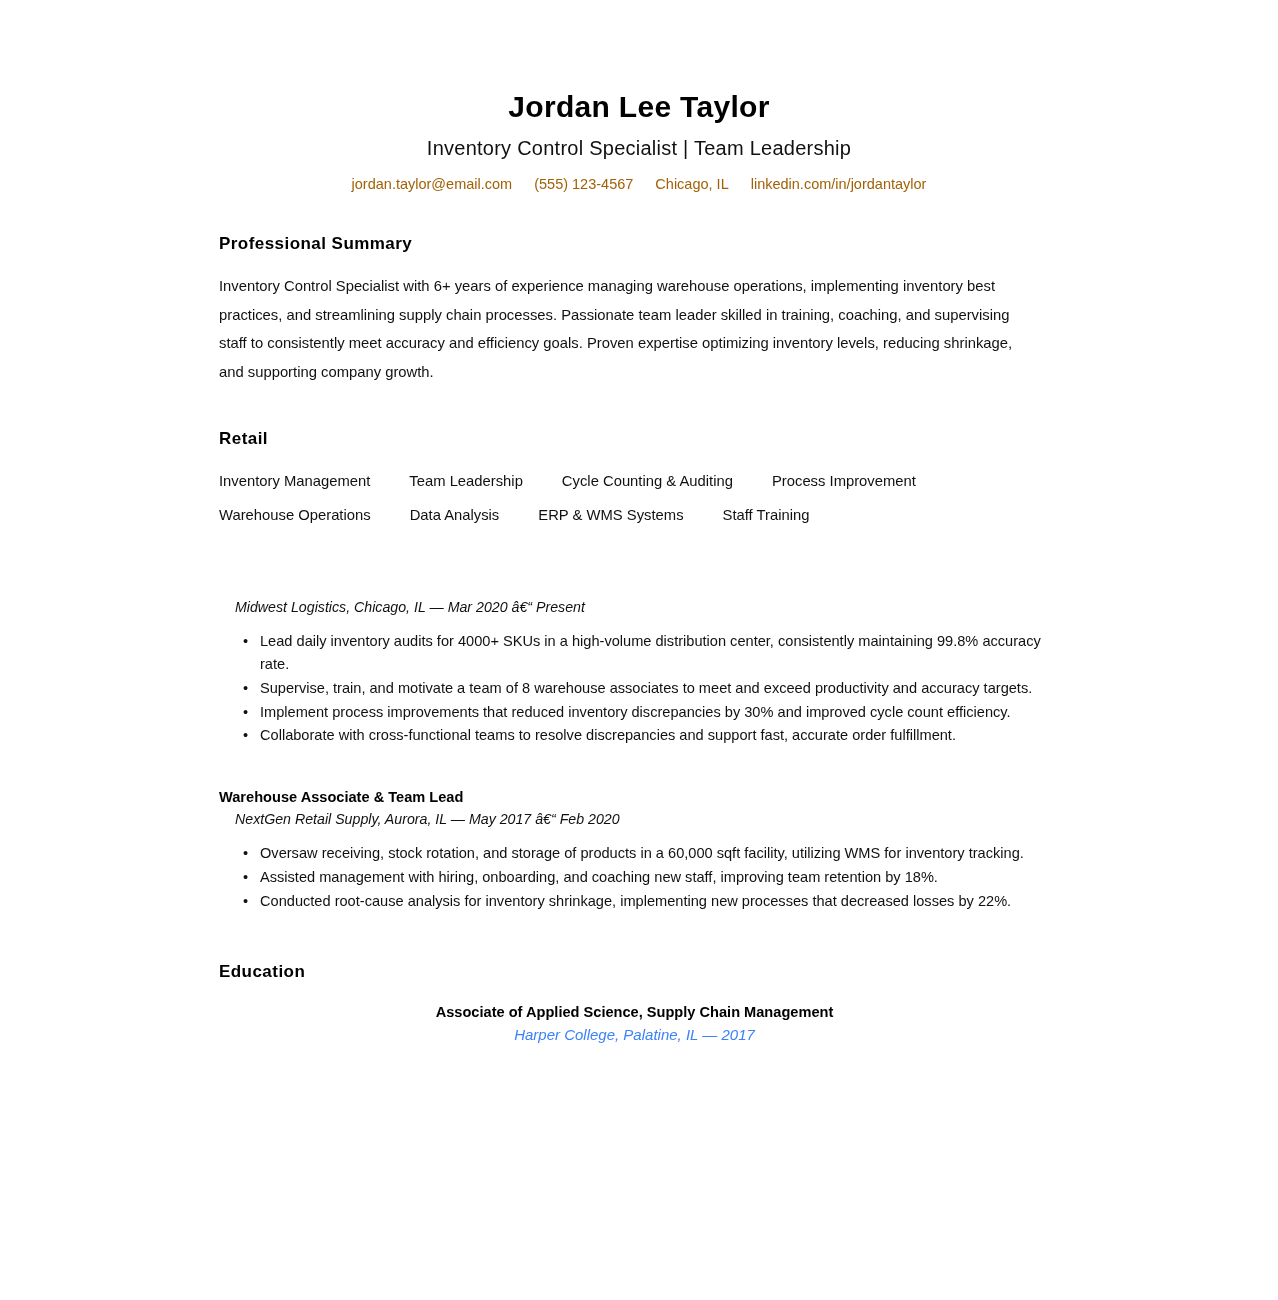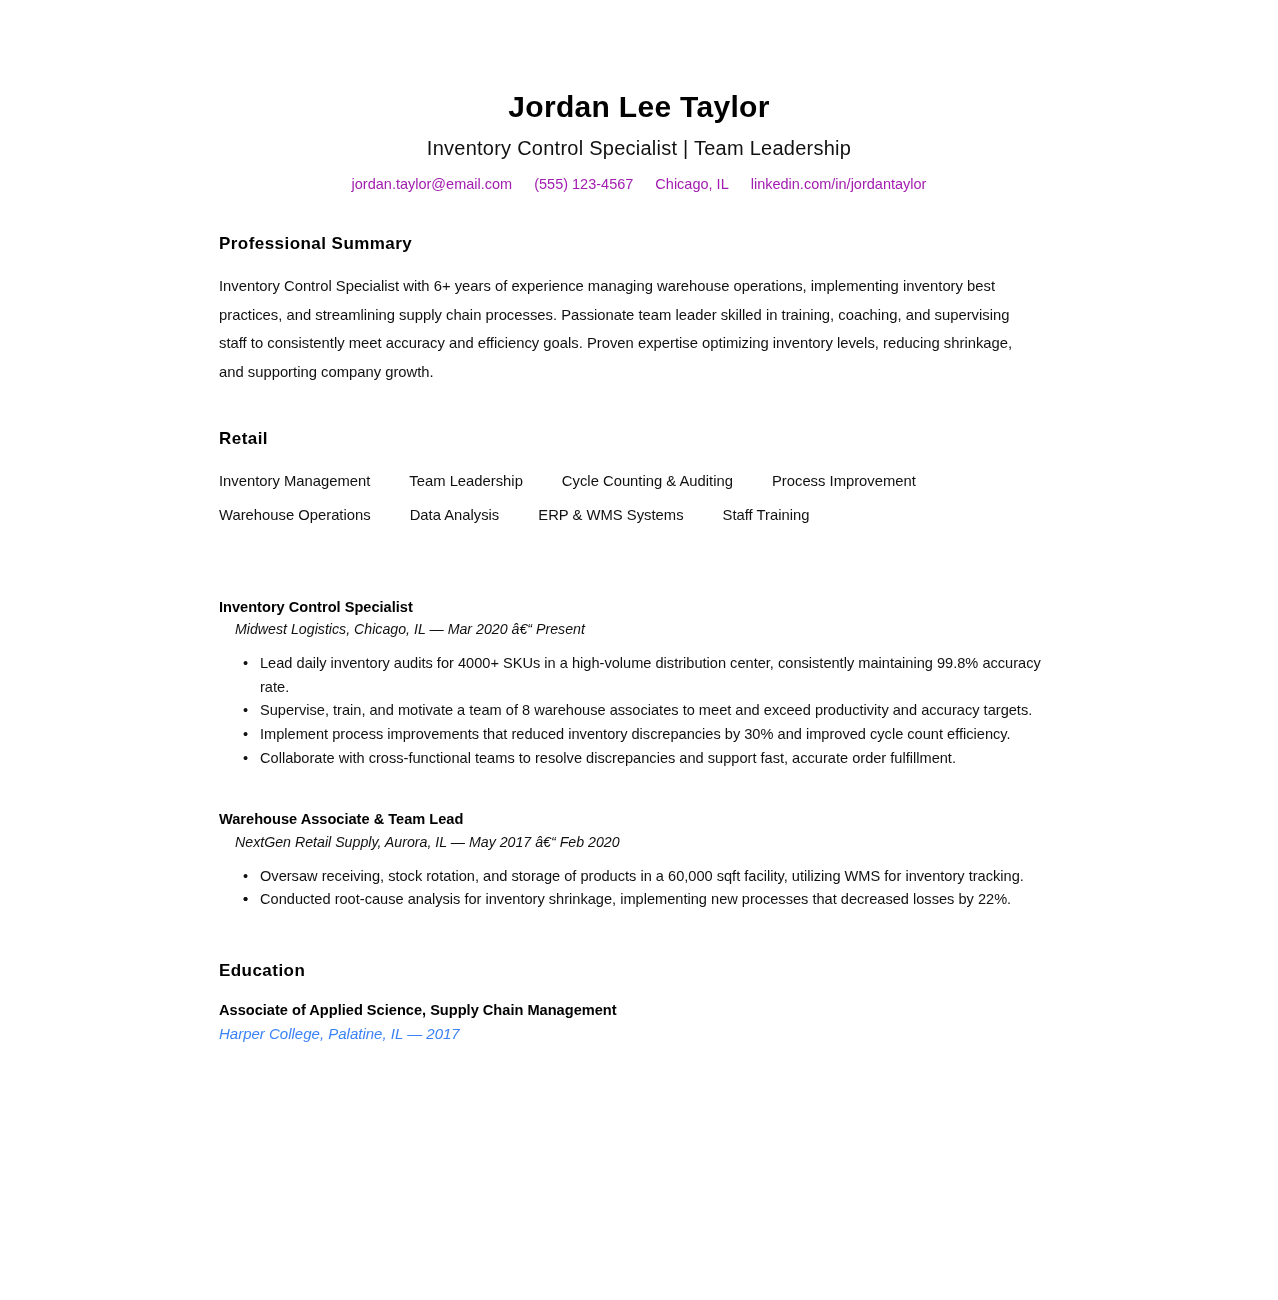--- a/index.html
+++ b/index.html
@@ -42,21 +42,21 @@
     font-weight: normal;
     letter-spacing: 0.25px;
     line-height: 1.2;
     margin: 11px 0 0 0;
     color: #111;
   }
   .contact {
     margin: 16px 0 0 0;
     font-size: 14.5px;
     line-height: 1.2;
-    color: #a21caf;
+    color: #a16207;
   }
   .contact .citem {
     display: inline-block;
     padding: 0 11px;
   }
 
   
   .content {
     margin: 0;
     padding: 0 0 0 219px;
@@ -146,21 +146,21 @@
     left: -17px;
     top: 0;
     font-size: 14.6px;
     line-height: 1.62;
     color: #111;
   }
 
   .job-spacer { height: 20px; }
 
   
-  .edu-entry { margin-top: 20px; }
+  .edu-entry { margin-top: 20px; text-align: center; }
   .edu-degree {
     font-size: 14.6px;
     font-weight: bold;
     line-height: 1.33;
     margin: 0;
     color: #000;
   }
   .edu-meta {
     font-size: 15px;
     font-style: italic;
@@ -193,38 +193,37 @@
       <div class="section section-gap-skills">
         <h2 class="section-title">Retail</h2>
         <div class="skills">
           <span class="skill">Inventory Management</span><span class="skill">Team Leadership</span><span class="skill">Cycle Counting &amp; Auditing</span><span class="skill">Process Improvement</span><span class="skill">Warehouse Operations</span><span class="skill">Data Analysis</span><span class="skill">ERP &amp; WMS Systems</span><span class="skill">Staff Training</span>
         </div>
       </div>
 
       <div class="section section-gap-exp">
 
         <div class="job first">
-          <div class="job-title">Inventory Control Specialist</div>
           <div class="job-meta">Midwest Logistics, Chicago, IL — Mar 2020 â€“ Present</div>
           <ul class="bullets">
             <li><span class="dot">•</span><span>Lead daily inventory audits for 4000+ SKUs in a high-volume distribution center, consistently maintaining 99.8% accuracy rate.</span></li>
             <li><span class="dot">•</span><span>Supervise, train, and motivate a team of 8 warehouse associates to meet and exceed productivity and accuracy targets.</span></li>
             <li><span class="dot">•</span><span>Implement process improvements that reduced inventory discrepancies by 30% and improved cycle count efficiency.</span></li>
             <li><span class="dot">•</span><span>Collaborate with cross-functional teams to resolve discrepancies and support fast, accurate order fulfillment.</span></li>
           </ul>
         </div>
 
         <div class="job-spacer"></div>
 
         <div class="job">
           <div class="job-title">Warehouse Associate &amp; Team Lead</div>
           <div class="job-meta">NextGen Retail Supply, Aurora, IL — May 2017 â€“ Feb 2020</div>
           <ul class="bullets">
             <li><span class="dot">•</span><span>Oversaw receiving, stock rotation, and storage of products in a 60,000 sqft facility, utilizing WMS for inventory tracking.</span></li>
-            <li><span class="dot">•</span></li>
+            <li><span class="dot">•</span><span>Assisted management with hiring, onboarding, and coaching new staff, improving team retention by 18%.</span></li>
             <li><span class="dot">•</span><span>Conducted root-cause analysis for inventory shrinkage, implementing new processes that decreased losses by 22%.</span></li>
           </ul>
         </div>
       </div>
 
       <div class="section section-gap-edu">
         <h2 class="section-title">Education</h2>
         <div class="edu-entry">
           <div class="edu-degree">Associate of Applied Science, Supply Chain Management</div>
           <div class="edu-meta">Harper College, Palatine, IL — 2017</div>

